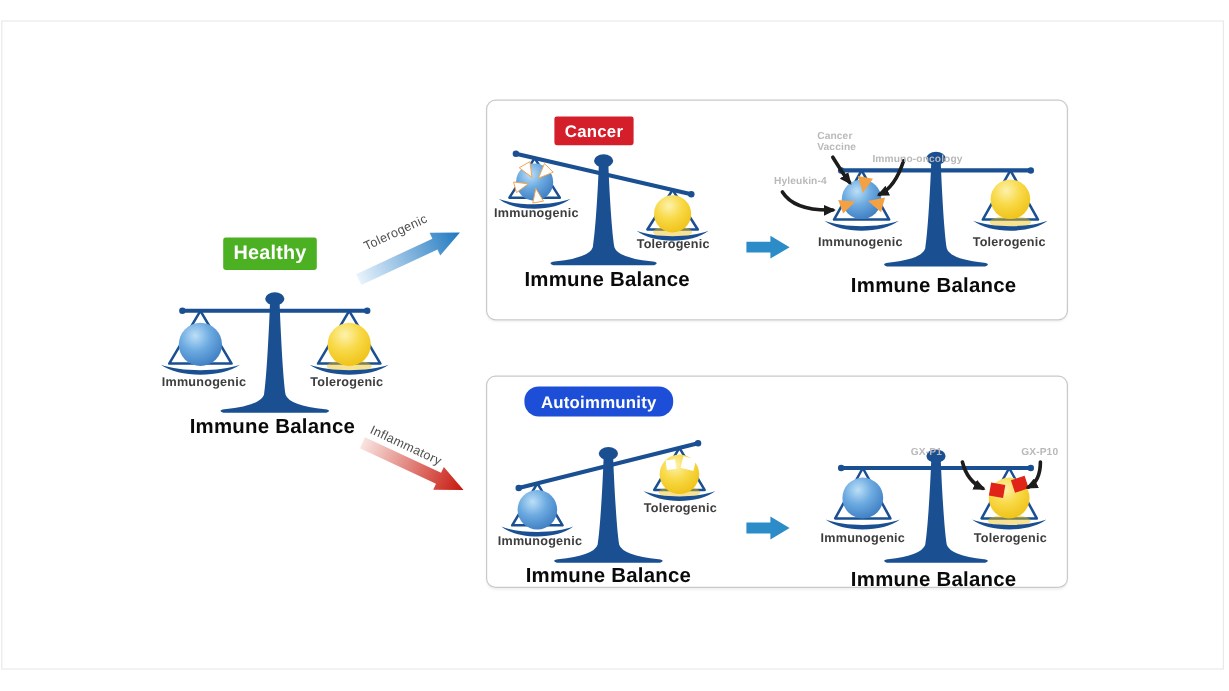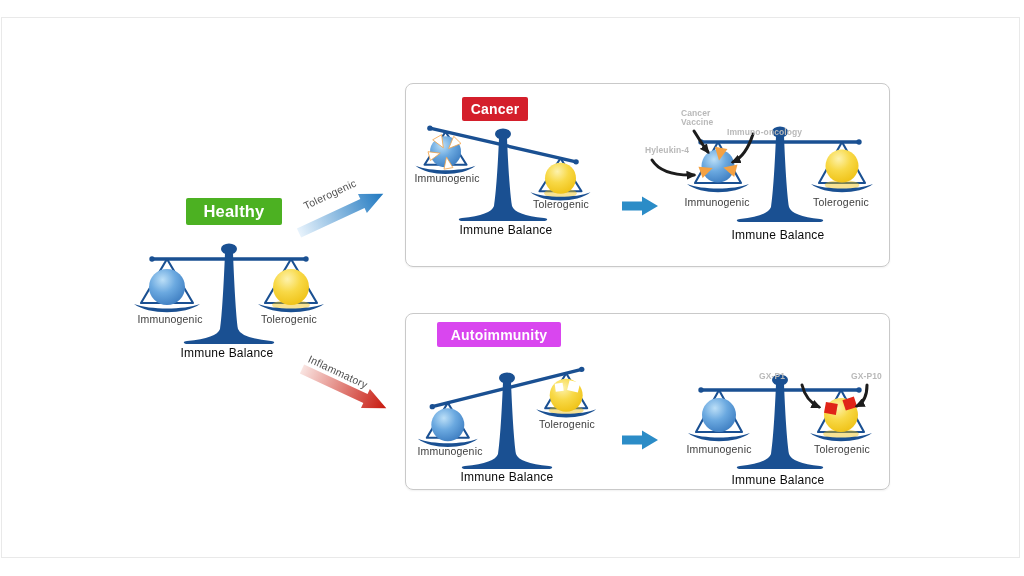--- a/index.html
+++ b/index.html
@@ -7,26 +7,26 @@
          font-family:"Liberation Sans","DejaVu Sans",sans-serif;}
   #frame{position:absolute;left:1px;top:17px;width:1017px;height:539px;
          border:1px solid #e9e9e9;pointer-events:none;}
   #scene{position:absolute;left:0;top:0;}
   .panel{position:absolute;background:transparent;border:1px solid #c9c9c9;border-radius:8px;
          box-shadow:0 1px 2px rgba(0,0,0,0.06);}
   #cancer-panel{left:405px;top:83px;width:483px;height:182px;}
   #auto-panel{left:405px;top:313px;width:483px;height:175px;}
   .badge{position:absolute;color:#ffffff;font-weight:bold;text-align:center;
          display:flex;align-items:center;justify-content:center;border-radius:2px;letter-spacing:0.2px;}
-  #healthy-badge{left:186px;top:198px;width:96px;height:27px;font-size:16.5px;}
+  #healthy-badge{left:186px;top:198px;width:78px;height:27px;font-size:16.5px;}
   #cancer-badge{left:462px;top:97px;width:66px;height:24px;font-size:14px;}
   #auto-badge{left:437px;top:322px;width:124px;height:25px;font-size:14px;}
-  .slabel{position:absolute;font-size:10.5px;font-weight:400;color:#3d3d3d;
+  .slabel{position:absolute;font-size:10.5px;font-weight:700;color:#3d3d3d;
           transform:translateX(-50%);white-space:nowrap;letter-spacing:0.2px;}
-  .blabel{position:absolute;font-size:12px;font-weight:400;color:#0a0a0a;
+  .blabel{position:absolute;font-size:17px;font-weight:700;color:#0a0a0a;
           transform:translateX(-50%);white-space:nowrap;letter-spacing:0.2px;}
   .ann{position:absolute;font-size:8.5px;font-weight:700;color:#b9b9b9;
        white-space:pre-line;line-height:8.5px;letter-spacing:0.1px;}
   .rot-label{position:absolute;font-size:10.5px;color:#4f4f4f;white-space:nowrap;letter-spacing:0.3px;}
   #tolerogenic-arrow-label{left:304px;top:200px;transform:rotate(-25deg);transform-origin:left center;}
   #inflammatory-arrow-label{left:309px;top:352px;transform:rotate(25deg);transform-origin:left center;}
 </style>
 </head>
 <body>
 
@@ -176,21 +176,21 @@
       <g transform="translate(302,369) rotate(25)">
         <polygon points="0,-5 70,-5 70,-10.5 93,0 70,10.5 70,5 0,5" fill="url(#gArrR)"></polygon>
       </g>
     </svg>
 
   <div id="cancer-panel" class="panel"></div>
   <div id="auto-panel" class="panel"></div>
 
   <div id="healthy-badge" class="badge" style="background: rgb(76, 177, 34);">Healthy</div>
   <div id="cancer-badge" class="badge" style="background: rgb(212, 31, 43);">Cancer</div>
-  <div id="auto-badge" class="badge" style="background: #d946ef;">Autoimmunity</div>
+  <div id="auto-badge" class="badge" style="background: #1d4ed8; border-radius: 12px;">Autoimmunity</div>
 
   <span class="slabel" style="left:170px;top:313px">Immunogenic</span>
   <span class="slabel" style="left:289px;top:313px">Tolerogenic</span>
   <span class="blabel" style="left:227px;top:346px">Immune Balance</span>
 
   <span class="slabel" style="left:447px;top:172px">Immunogenic</span>
   <span class="slabel" style="left:561px;top:198px">Tolerogenic</span>
   <span class="blabel" style="left:506px;top:223px">Immune Balance</span>
 
   <span class="slabel" style="left:717px;top:196px">Immunogenic</span>

